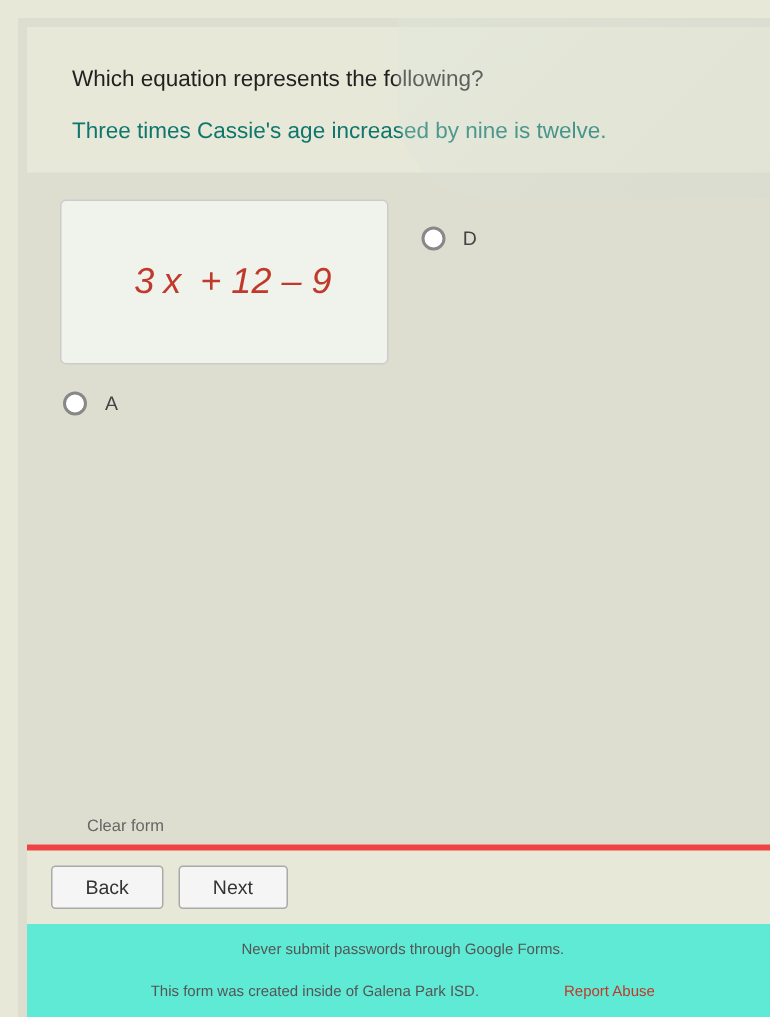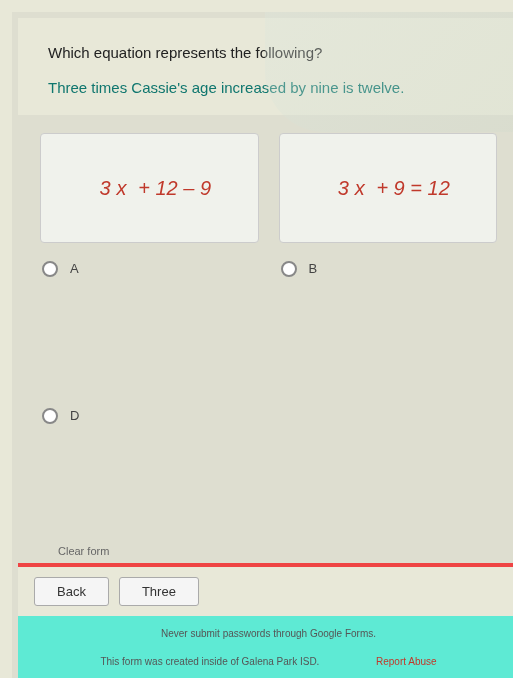--- a/index.html
+++ b/index.html
@@ -80,21 +80,21 @@
       position: relative;
       overflow: hidden;
     }
 
     .option-card.has-pattern {
       background-image: radial-gradient(circle at 50% 50%, rgba(180,200,210,0.3) 0%, transparent 60%),
                         repeating-linear-gradient(45deg, rgba(180,200,210,0.05) 0px, rgba(180,200,210,0.05) 2px, transparent 2px, transparent 8px);
     }
 
     .option-card .equation {
-      font-size: 20px;
+      font-size: 24px;
       color: #c0392b;
       font-style: italic;
       font-weight: 400;
       text-align: center;
       z-index: 1;
       position: relative;
       margin-left: 12px;
     }
 
     .option-label-row {
@@ -188,47 +188,38 @@
     <div class="option-block">
       <div class="option-card">
         <span class="equation">3<i>x</i> + 12 – 9</span>
       </div>
       <div class="option-label-row">
         <div class="radio-btn"></div>
         <span class="option-letter">A</span>
       </div>
     </div>
 
-    <div class="option-block">
-      <div class="option-card">
-        <span class="equation">3<i>x</i> + 9 = 12</span>
-      </div>
-      <div class="option-label-row">
-        <div class="radio-btn"></div>
-        <span class="option-letter">B</span>
-      </div>
-    </div>
 
 
     <div class="option-block">
       <div class="option-label-row">
         <div class="radio-btn"></div>
         <span class="option-letter">D</span>
       </div>
     </div>
 
   </div>
 
   <div class="clear-form-link">
     <a href="#">Clear form</a>
   </div>
 
   <div class="bottom-bar">
     <button class="btn">Back</button>
-    <button class="btn">Three</button>
+    <button class="btn">Next</button>
   </div>
 
   <div class="footer-text">
     <div class="footer-line">Never submit passwords through Google Forms.</div>
     <div class="footer-line">
       <span>This form was created inside of Galena Park ISD.</span>
       &nbsp;<a href="#">Report Abuse</a>
     </div>
   </div>
 

